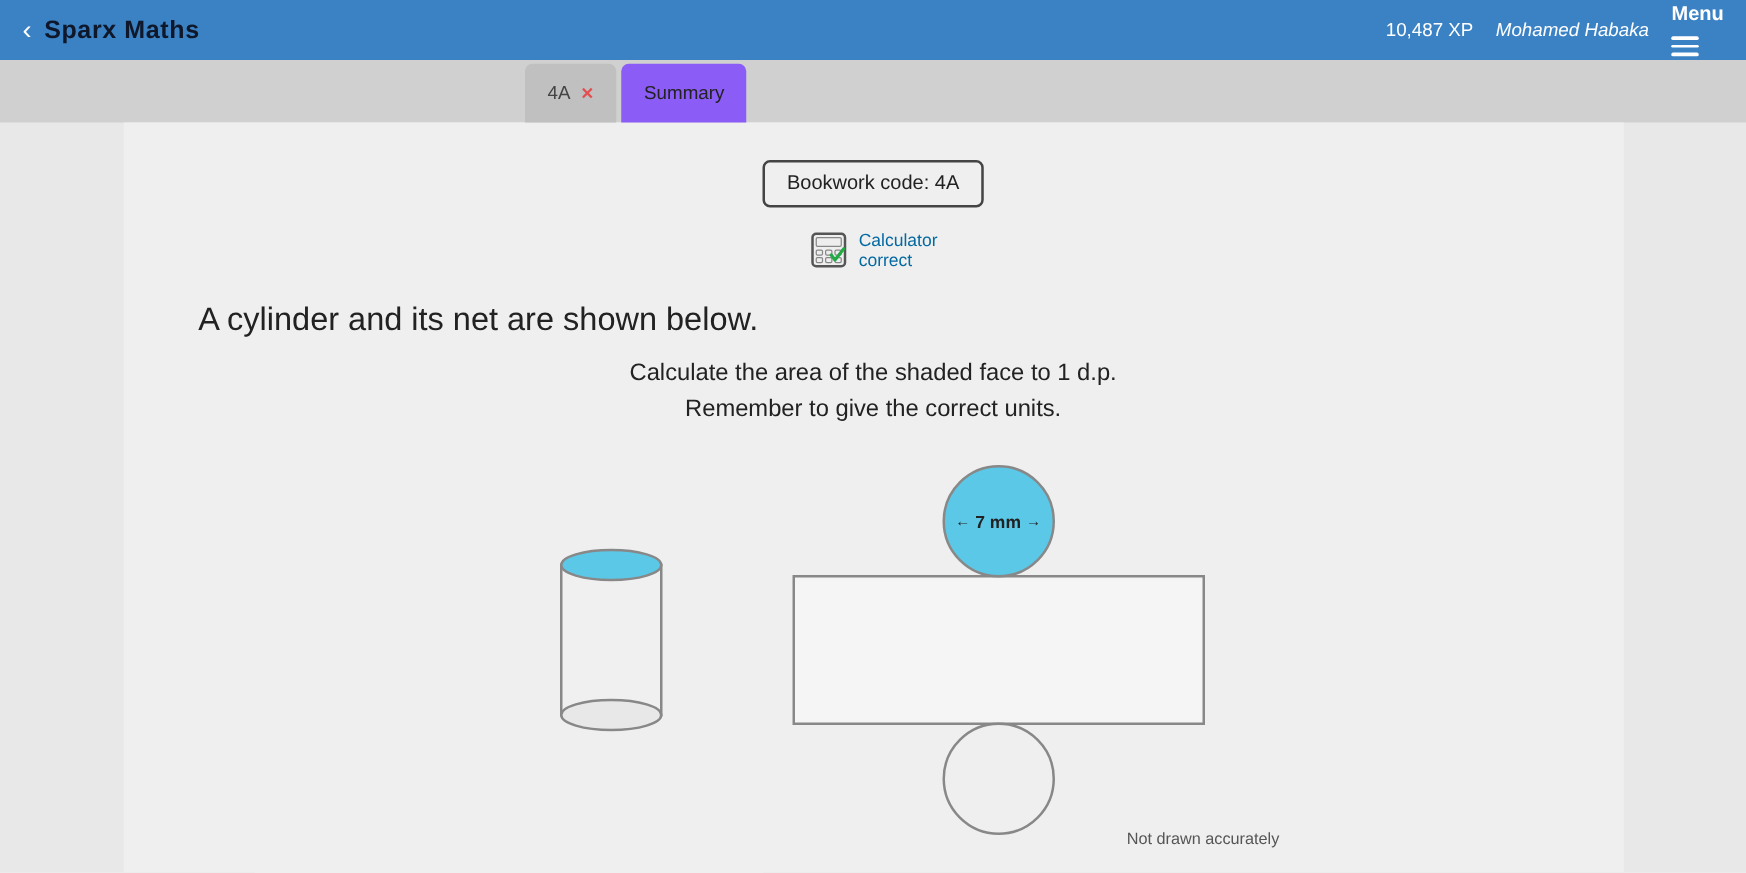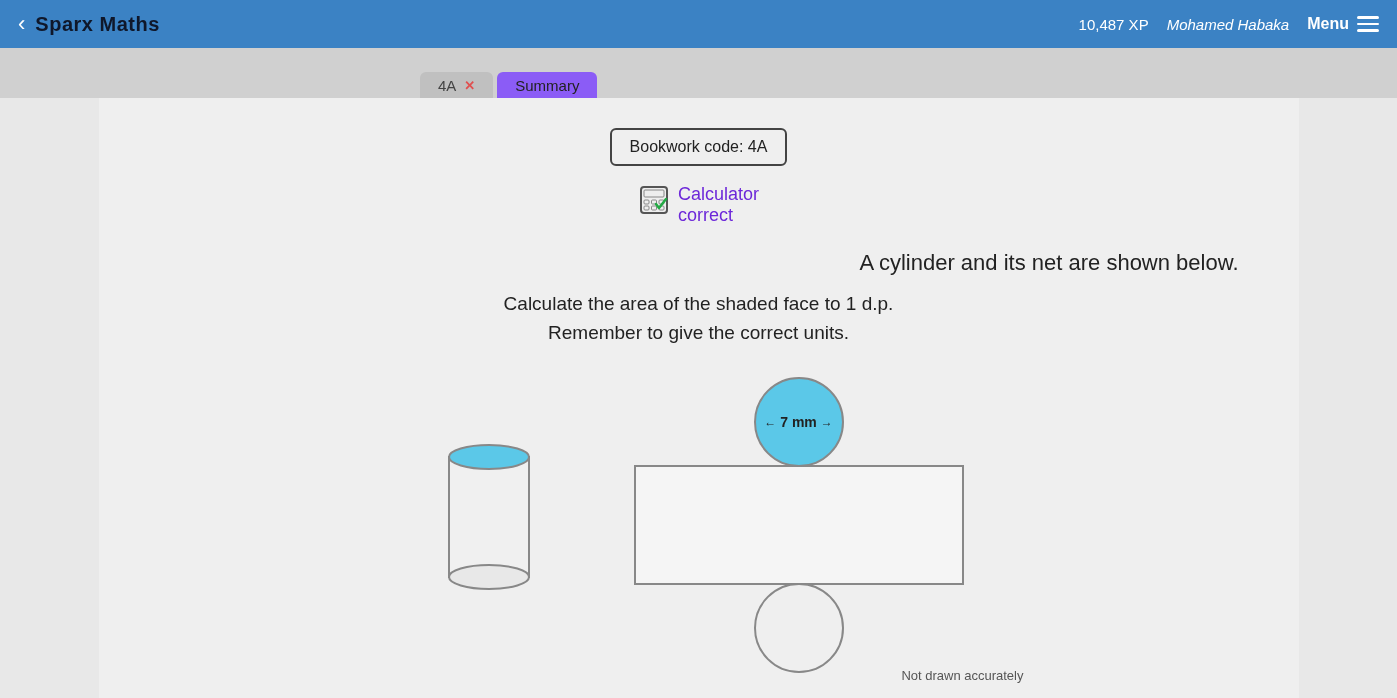--- a/index.html
+++ b/index.html
@@ -46,26 +46,27 @@
     }
     .xp-label {
       font-weight: 400;
     }
     .user-name {
       font-weight: 400;
       font-style: italic;
     }
     .menu-btn {
       display: flex;
-      align-items: center;
+      align-items: flex-start;
       gap: 8px;
       font-weight: 700;
       font-size: 16px;
       color: white;
       cursor: pointer;
+      flex-direction: column;
     }
     .hamburger {
       display: flex;
       flex-direction: column;
       gap: 4px;
     }
     .hamburger span {
       display: block;
       width: 22px;
       height: 2.5px;
@@ -86,21 +87,21 @@
       padding: 8px 18px;
       border-radius: 6px 6px 0 0;
       font-size: 15px;
       font-weight: 500;
       cursor: pointer;
       display: flex;
       align-items: center;
       gap: 8px;
       background: #c0c0c0;
       color: #444;
-      height: 26px;
+      height: 47px;
     }
     .tab.active {
       background: #8b5cf6;
       color: #222;
     }
     .tab-close {
       font-size: 13px;
       color: #e05050;
       font-weight: 700;
     }
@@ -125,29 +126,29 @@
       border: 2px solid #444;
       border-radius: 6px;
       padding: 8px 18px;
       font-size: 16px;
       font-weight: 500;
       background: transparent;
       color: #222;
     }
     .calculator-allowed {
       display: flex;
-      align-items: flex-start;
+      align-items: flex-end;
       gap: 8px;
-      font-size: 18px;
-      color: #6d28d9;
+      font-size: 14px;
+      color: #0369a1;
     }
 
     .question-text {
-      text-align: right;
-      font-size: 22px;
+      text-align: left;
+      font-size: 26px;
       color: #222;
       margin-bottom: 14px;
       font-weight: 400;
     }
     .instruction-text {
       text-align: center;
       font-size: 19px;
       color: #222;
       margin-bottom: 30px;
       font-weight: 400;

